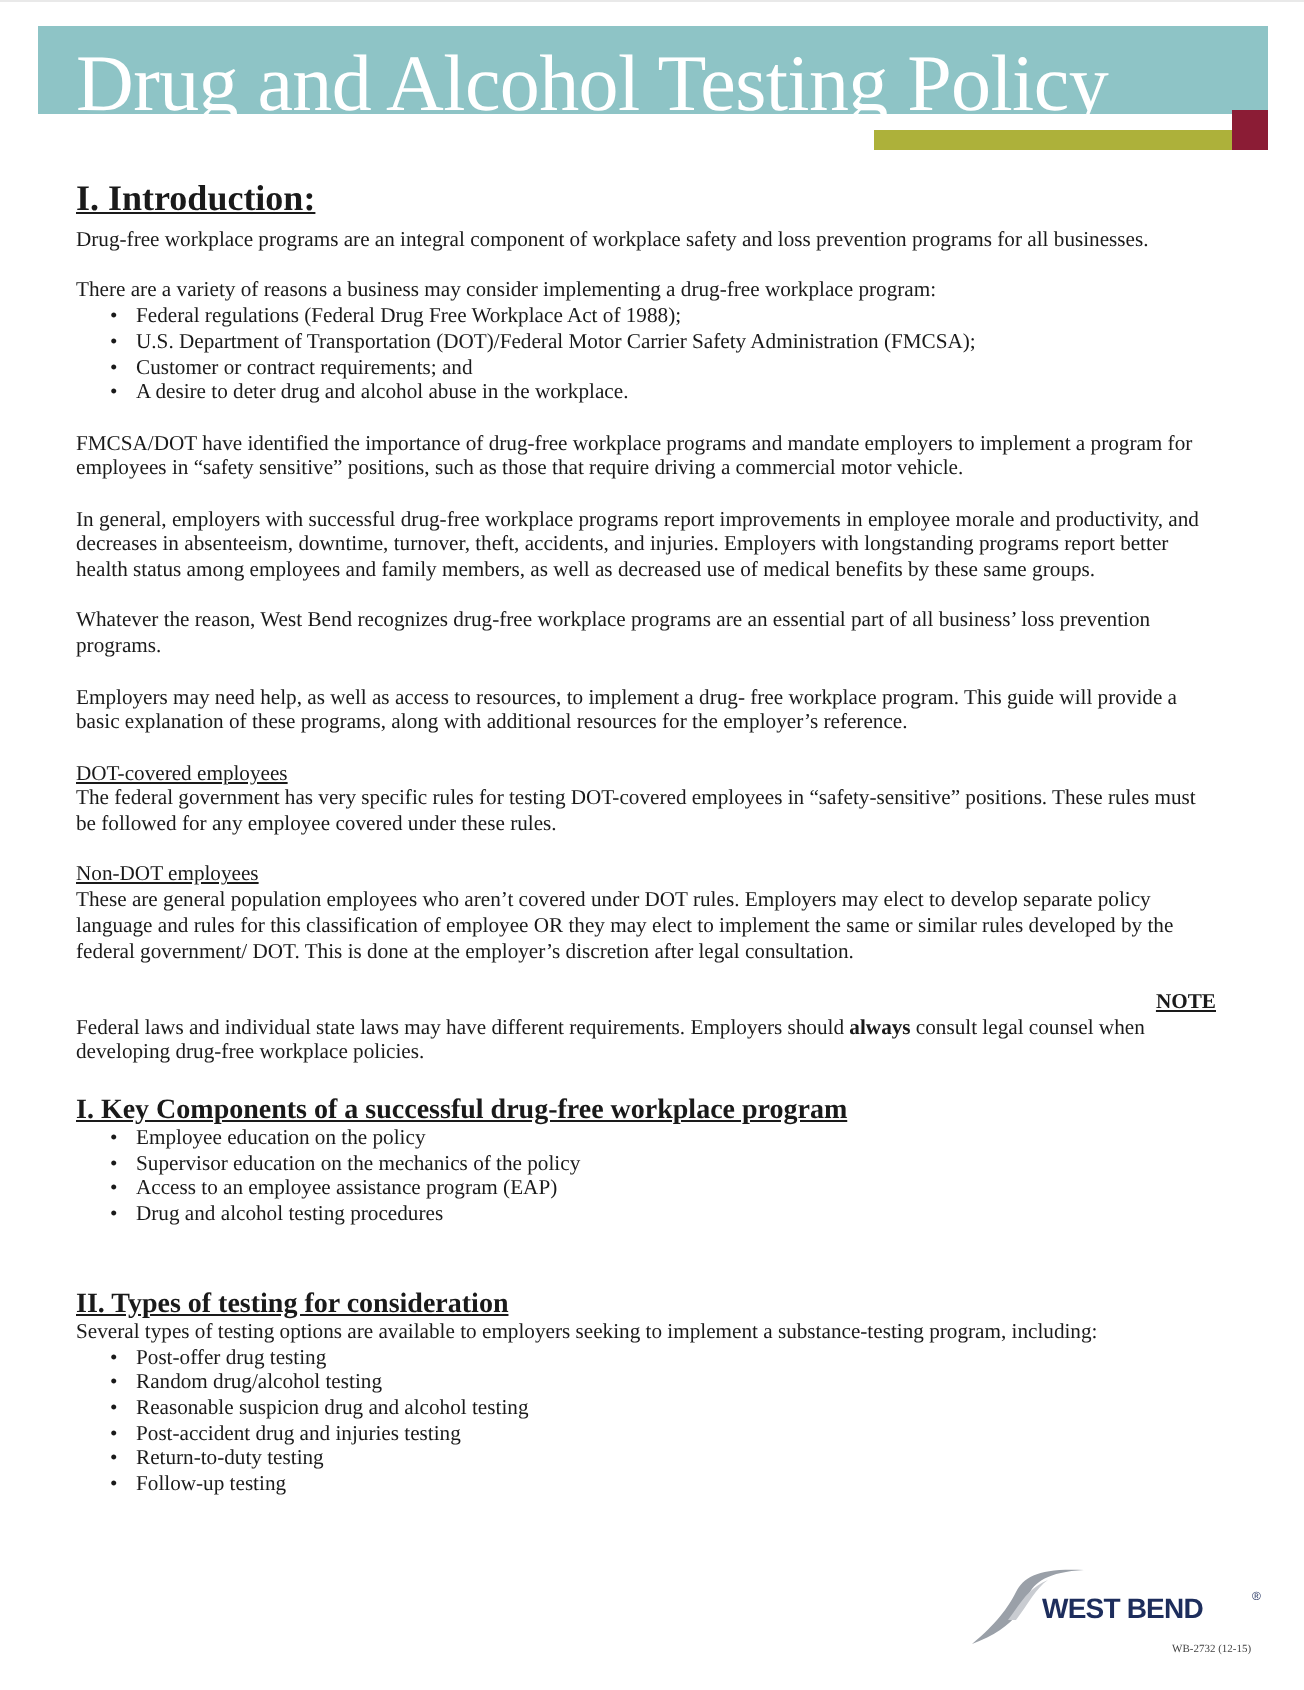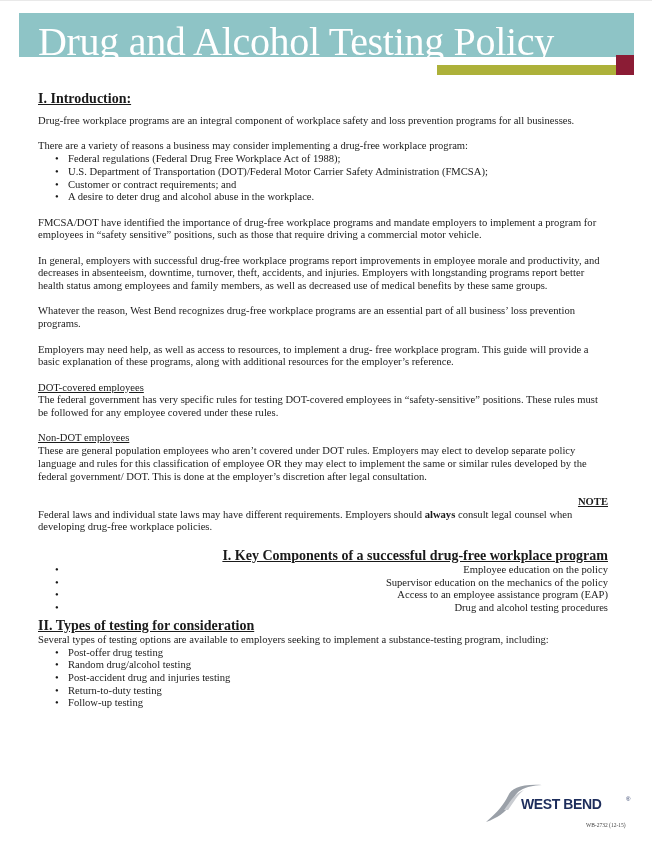--- a/index.html
+++ b/index.html
@@ -20,21 +20,21 @@
       white-space: nowrap;
     }
     .olive-bar { position: absolute; left: 418px; top: 52px; width: 180px; height: 10px; background: #adb13a; }
     .maroon-sq { position: absolute; left: 597px; top: 42px; width: 18px; height: 20px; background: #8b1c35; }
 
     .content {
       position: absolute; left: 38px; top: 91px; width: 570px;
       font-size: 10.6px; line-height: 12.7px;
     }
     .h1 {
-      font-weight: bold; text-decoration: underline; font-size: 14px; line-height: 16px;
+      font-weight: bold; text-decoration: underline; font-size: 18px; line-height: 16px;
       margin: 0 0 8px 0;
     }
     .h2 {
       font-weight: bold; text-decoration: underline; font-size: 14px; line-height: 16px;
       margin: 0;
     }
     p { margin: 0 0 12.7px 0; }
     ul { margin: 0; padding: 0 0 0 30px; list-style: none; }
     ul li { position: relative; }
     ul li::before {
@@ -97,36 +97,37 @@
   <div class="blk">
     <div class="sub">Non-DOT employees</div>
     <div>These are general population employees who aren’t covered under DOT rules. Employers may elect to develop separate policy language and rules for this classification of employee OR they may elect to implement the same or similar rules developed by the federal government/ DOT. This is done at the employer’s discretion after legal consultation.</div>
   </div>
 
   <div class="blk" style="margin-bottom:14px;">
     <div class="note">NOTE</div>
     <div><span>Federal laws and individual state laws may have different requirements. Employers should </span><b>always</b><span> consult legal counsel when developing drug-free workplace policies.</span></div>
   </div>
 
-  <div class="blk" style="margin-bottom:3px;text-align:right;">
+  <div class="blk" style="margin-bottom:30px;">
     <div class="h2">I. Key Components of a successful drug-free workplace program</div>
     <ul>
       <li>Employee education on the policy</li>
       <li>Supervisor education on the mechanics of the policy</li>
       <li>Access to an employee assistance program (EAP)</li>
       <li>Drug and alcohol testing procedures</li>
     </ul>
   </div>
 
   <div>
     <div class="h2">II. Types of testing for consideration</div>
     <div>Several types of testing options are available to employers seeking to implement a substance-testing program, including:</div>
     <ul>
       <li>Post-offer drug testing</li>
       <li>Random drug/alcohol testing</li>
+      <li>Reasonable suspicion drug and alcohol testing</li>
       <li>Post-accident drug and injuries testing</li>
       <li>Return-to-duty testing</li>
       <li>Follow-up testing</li>
     </ul>
   </div>
 </div>
 
 <div class="logo">
   <svg width="60" height="42" viewBox="0 0 60 42" style="position:absolute;left:0;top:0;">
     <path d="M2 40 C 14 30, 20 22, 24 14 C 28 6, 36 2, 58 3 C 40 4, 33 9, 30 16 C 26 26, 18 34, 2 40 Z" fill="#9aa0a8"></path>

